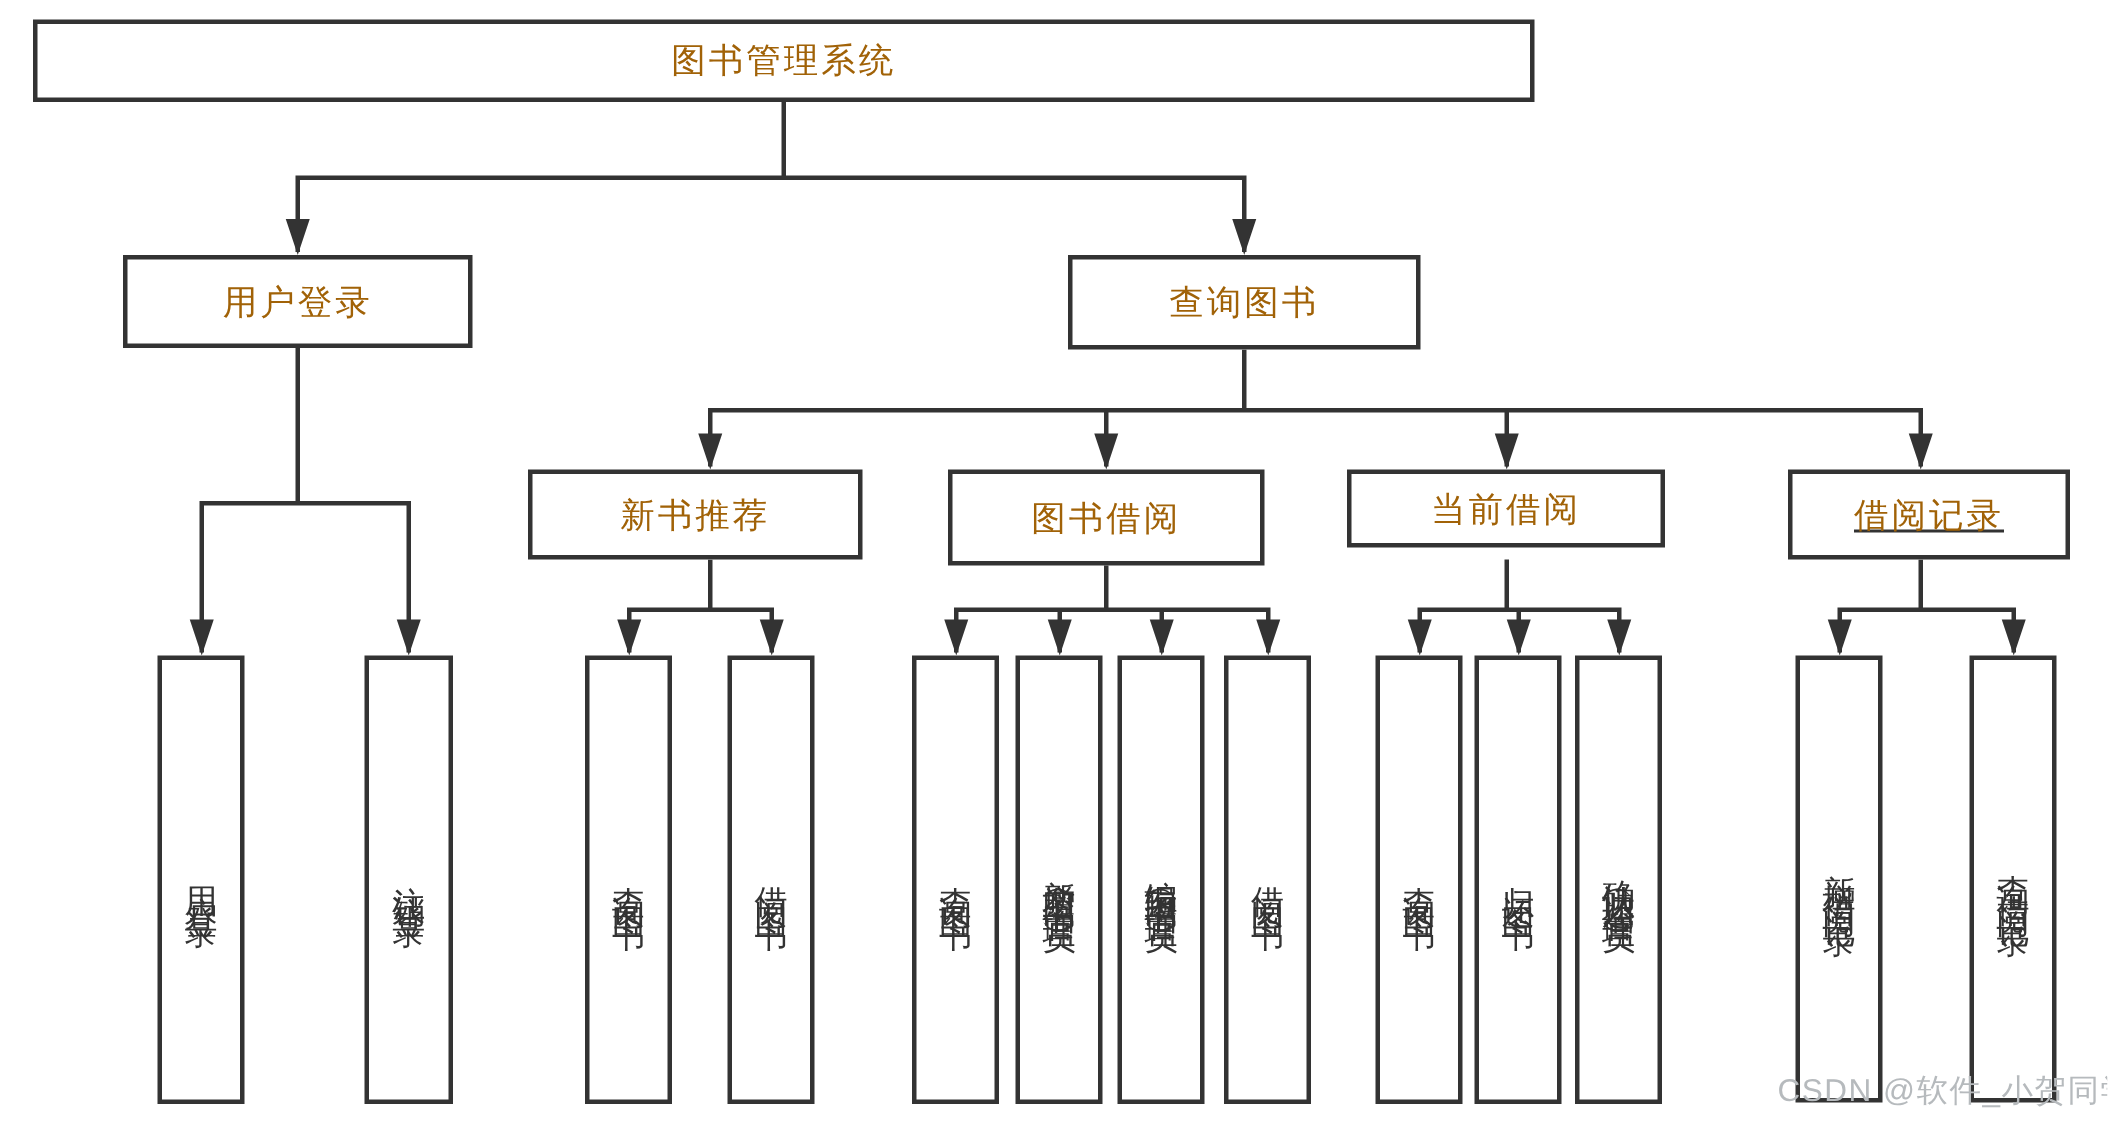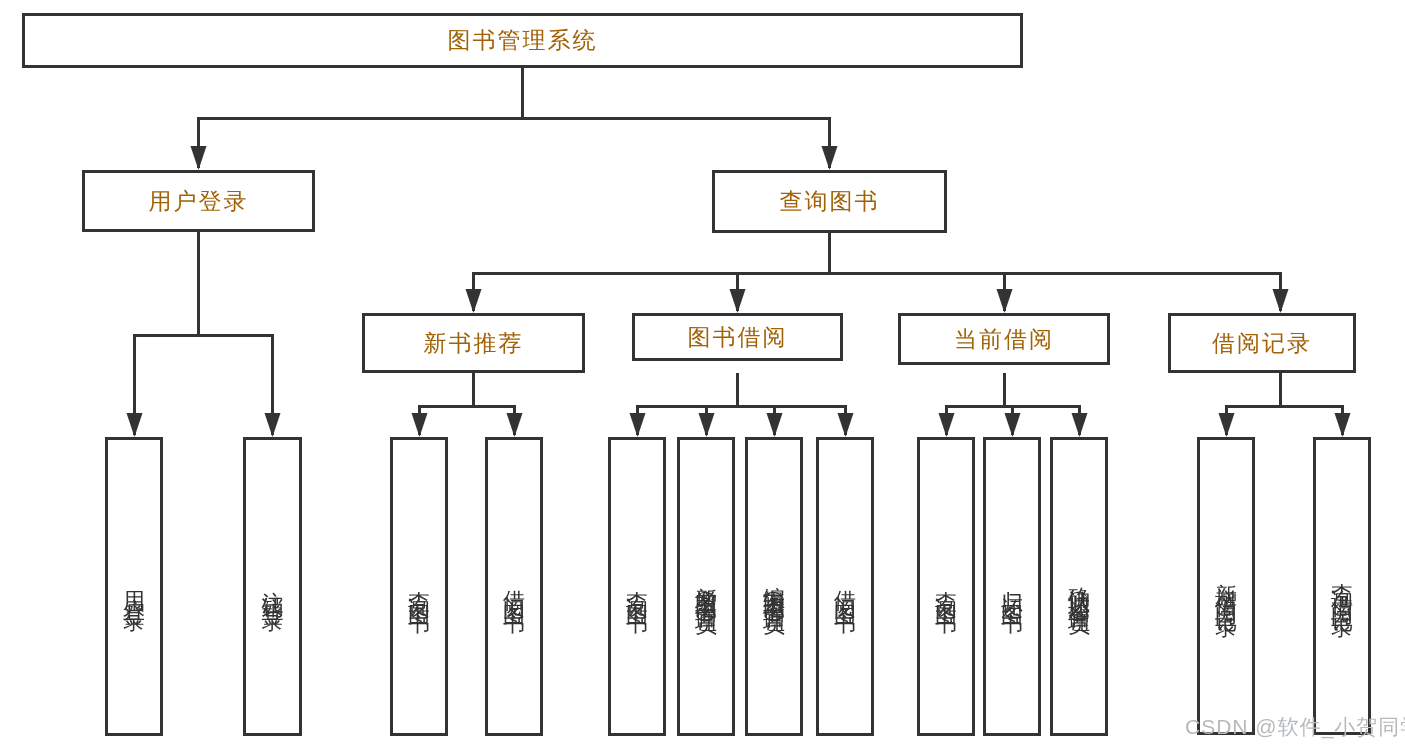--- a/index.html
+++ b/index.html
@@ -121,30 +121,30 @@
     <span class="hlabel">图书管理系统</span>
   </div>
 
   <div class="node" style="left:82px; top:170px; width:233px; height:62px;">
     <span class="hlabel">用户登录</span>
   </div>
   <div class="node" style="left:712px; top:170px; width:235px; height:63px;">
     <span class="hlabel">查询图书</span>
   </div>
 
-  <div class="node" style="left:362px; top:313px; width:223px; height:60px;">
+  <div class="node" style="left:352px; top:313px; width:223px; height:60px;">
     <span class="hlabel">新书推荐</span>
   </div>
-  <div class="node" style="left:632px; top:313px; width:211px; height:48px;">
+  <div class="node" style="left:632px; top:313px; width:211px; height:64px;">
     <span class="hlabel">图书借阅</span>
   </div>
   <div class="node" style="left:898px; top:313px; width:212px; height:52px;">
     <span class="hlabel">当前借阅</span>
   </div>
-  <div class="node" style="left:1168px; top:313px; width:188px; height:60px;">
+  <div class="node" style="left:1192px; top:313px; width:188px; height:60px;text-decoration:underline;">
     <span class="hlabel">借阅记录</span>
   </div>
 
   <div class="node" style="left:105px; top:437px; width:58px; height:299px;">
     <span class="vlabel">用户登录</span>
   </div>
   <div class="node" style="left:243px; top:437px; width:59px; height:299px;">
     <span class="vlabel">注销登录</span>
   </div>
 

